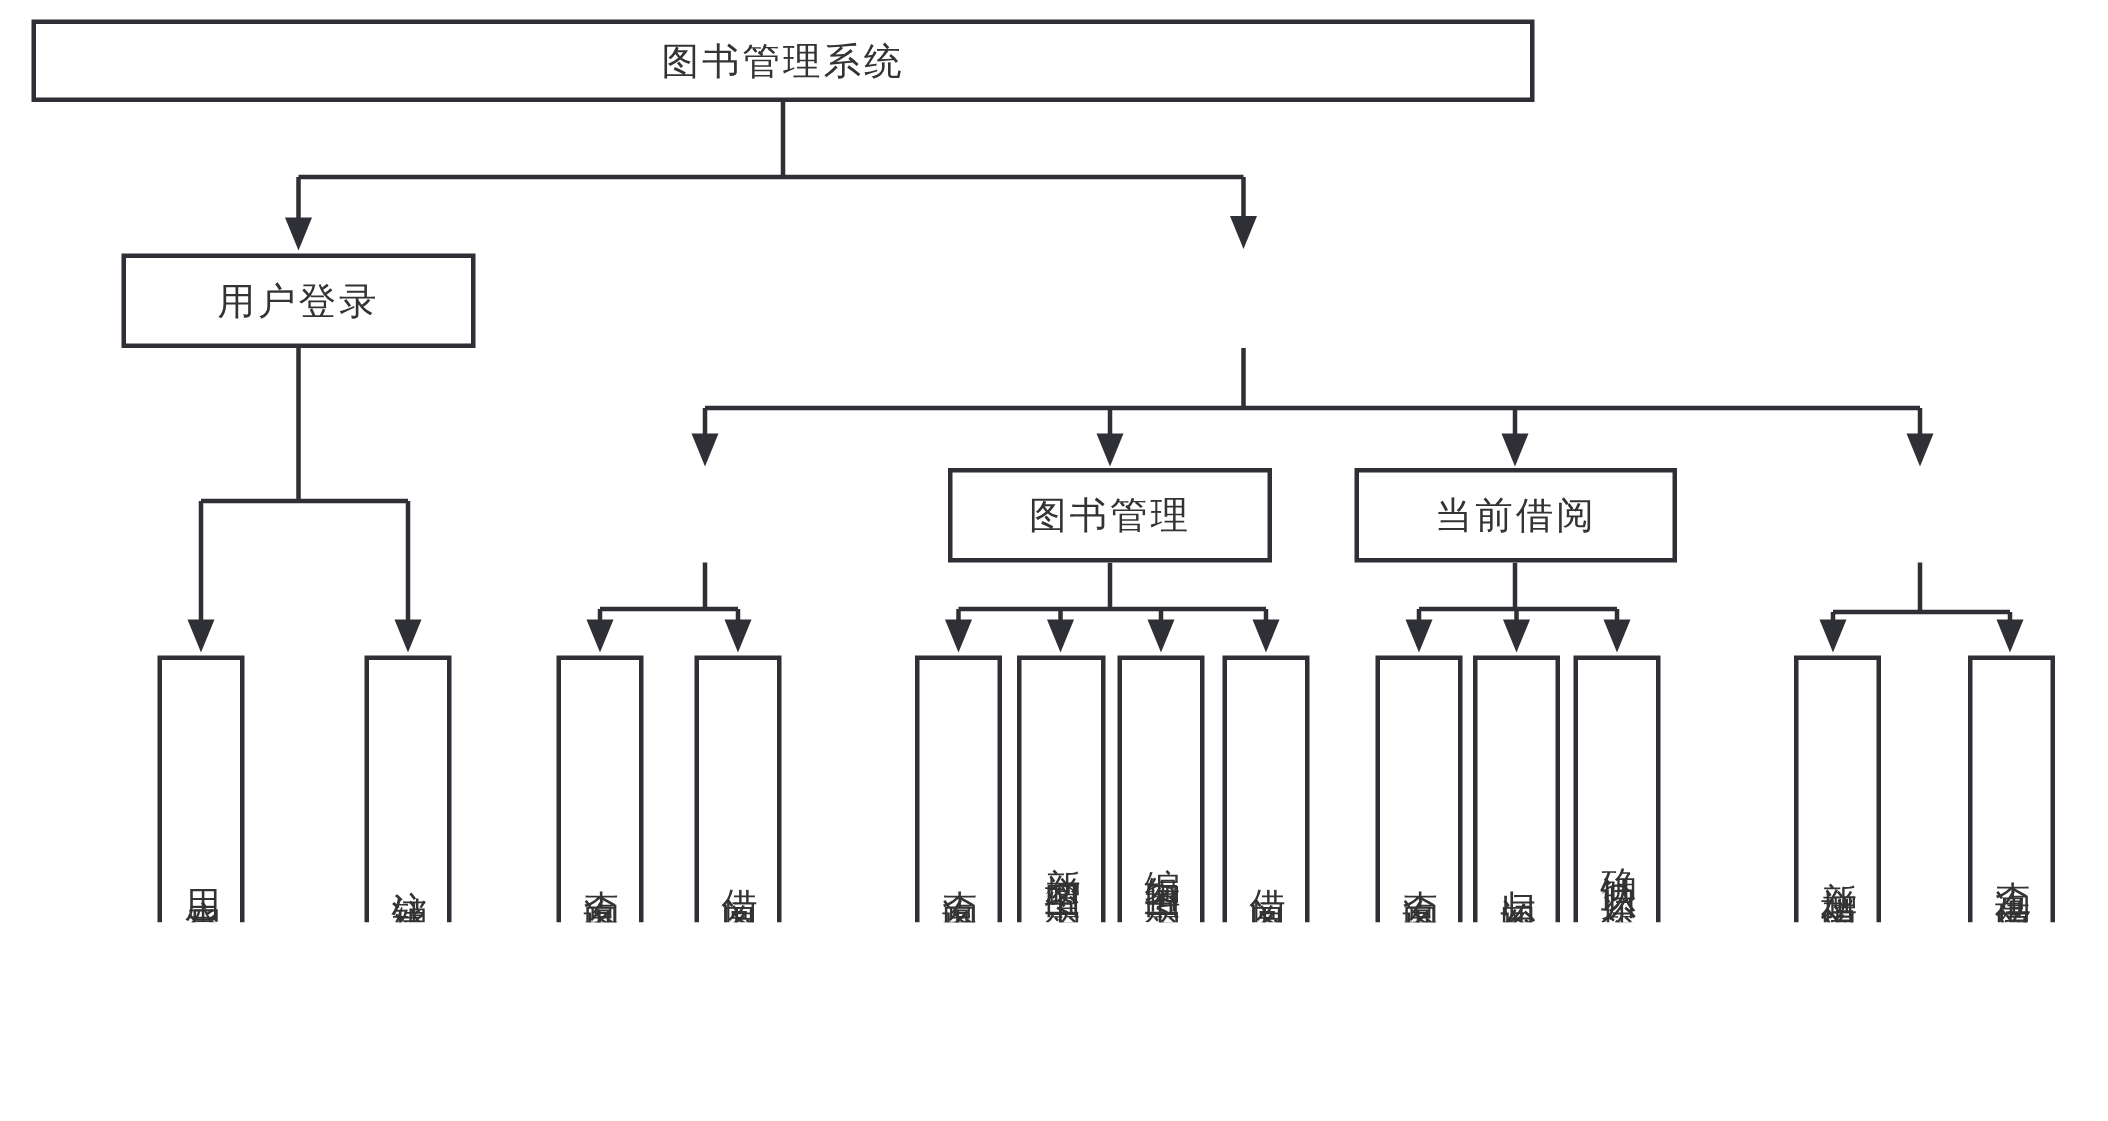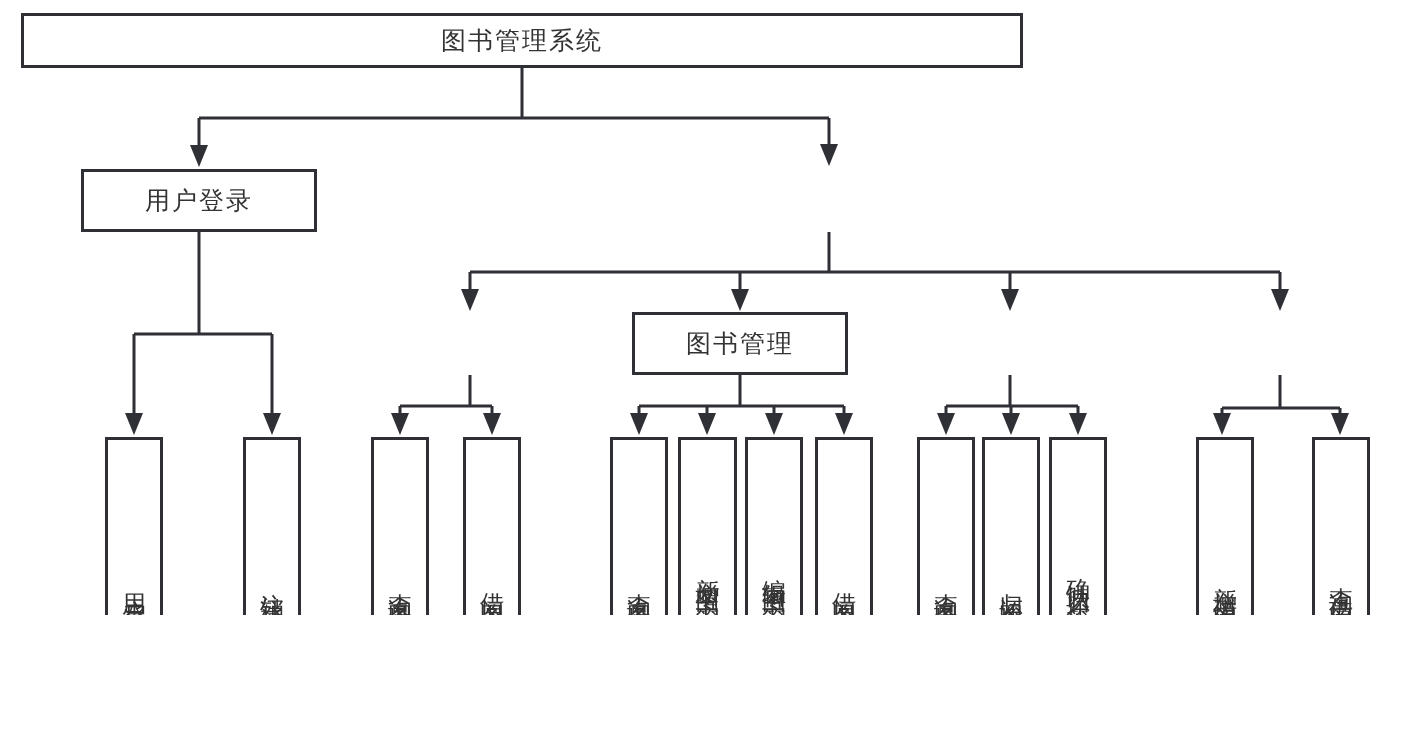--- a/index.html
+++ b/index.html
@@ -93,20 +93,23 @@
     <span>图书管理系统</span>
   </div>
 
   <div class="node h" style="left:81px;top:169px;width:236px;height:63px">
     <span>用户登录</span>
   </div>
 
   <div class="node h" style="left:632px;top:312px;width:216px;height:63px">
     <span>图书管理</span>
   </div>
+  <div class="node h" style="left:903px;top:312px;width:215px;height:63px">
+    <span>当前借阅</span>
+  </div>
 
   <div class="node v" style="left:105px;top:437px;width:58px;height:298px">
     <span>用户登录</span>
   </div>
   <div class="node v" style="left:243px;top:437px;width:58px;height:298px">
     <span>注销登录</span>
   </div>
 
   <div class="node v" style="left:371px;top:437px;width:58px;height:298px">
     <span>查询图书</span>

